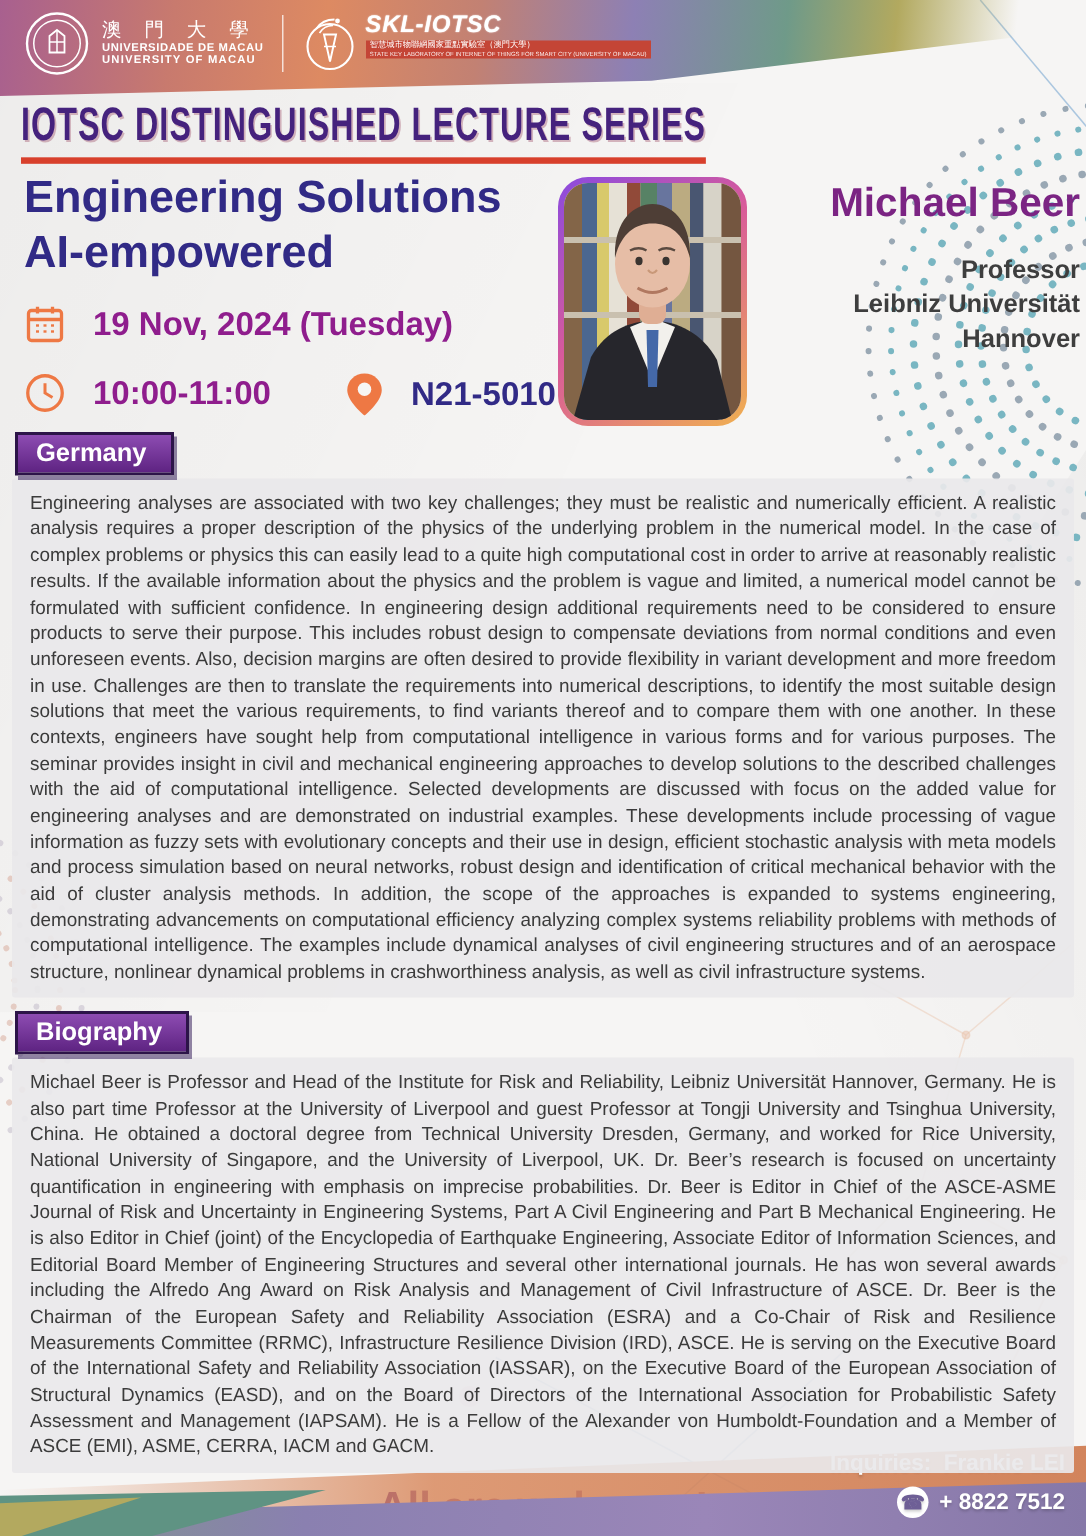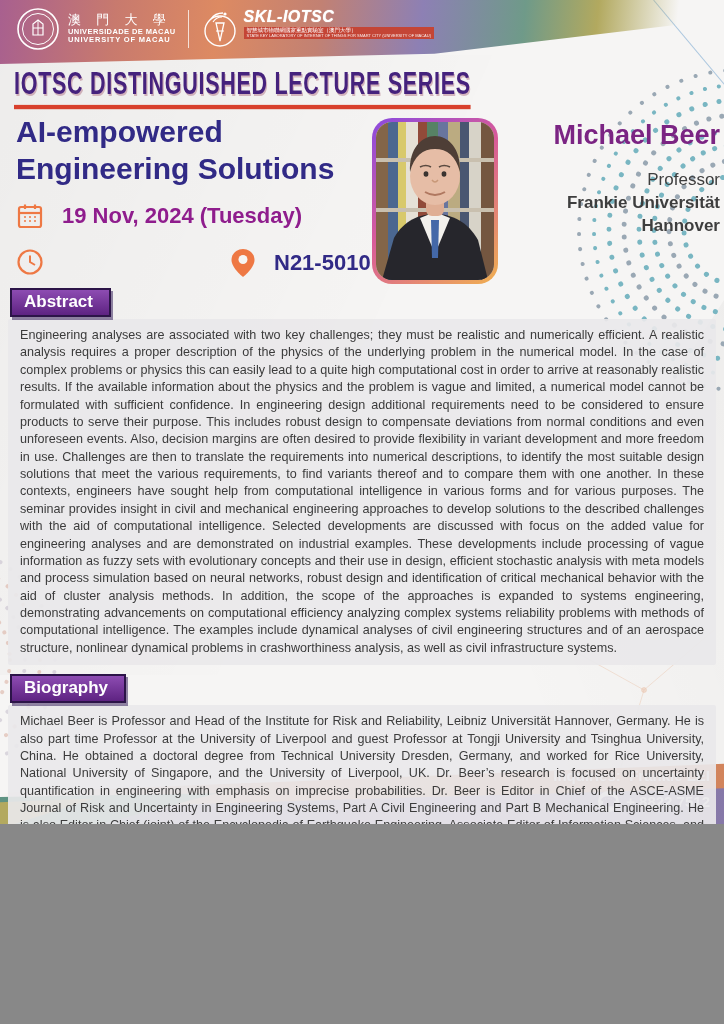--- a/index.html
+++ b/index.html
@@ -1,18 +1,18 @@
 <!DOCTYPE html>
 <html><head>
 <meta charset="utf-8">
 <style>
   * { margin:0; padding:0; box-sizing:border-box; }
   html,body { background:#888; }
   .poster {
-    position:relative; width:724px; height:824px; margin:0 auto;
+    position:relative; width:724px; height:1024px; margin:0 auto;
     background:#f6f5f4; overflow:hidden;
     font-family:"Liberation Sans", sans-serif;
   }
   
   .bg-poly1 { position:absolute; left:0; top:55px; width:724px; height:620px;
     background:linear-gradient(115deg, rgba(0,0,0,0.035), rgba(0,0,0,0) 55%);
     clip-path:polygon(0 0, 68% 0, 30% 100%, 0 100%); }
   .bg-poly2 { position:absolute; right:0; top:300px; width:400px; height:500px;
     background:linear-gradient(250deg, rgba(0,0,0,0.03), rgba(0,0,0,0) 60%); 
     clip-path:polygon(100% 0, 100% 100%, 20% 100%); }
@@ -67,21 +67,21 @@
   .c-indigo { color:#312a86; }
   .ic { display:inline-flex; }
 
   
   .photo-frame { position:absolute; left:372px; top:8px; width:126px; height:166px;
     border-radius:20px; padding:4px;
     background:linear-gradient(140deg,#8a4ae0 0%, #d85a9a 45%, #f0b050 100%); }
   .photo-inner { width:100%; height:100%; border-radius:16px; overflow:hidden; background:#c8bca8; }
   .speaker-block { position:absolute; left:500px; top:10px; width:220px; text-align:right; }
   .speaker-name { font-size:27px; font-weight:800; color:#7b2483; }
-  .speaker-title { margin-top:18px; font-size:17px; font-weight:400; color:#3e3e3e; line-height:1.35; }
+  .speaker-title { margin-top:18px; font-size:17px; font-weight:700; color:#3e3e3e; line-height:1.35; }
   .speaker-affil { font-size:17px; font-weight:800; color:#3e3e3e; line-height:1.35; }
 
   
   .content { position:absolute; left:8px; top:288px; width:708px; }
   .badge { display:inline-block; margin-left:2px; padding:2px 16px 3px 12px;
     background:linear-gradient(180deg,#8d4cb2 0%, #5e2382 100%);
     border:2px solid #2c1448; box-shadow:2px 3px 0 rgba(40,15,80,0.5);
     color:#fff; font-size:17px; font-weight:800; position:relative; z-index:2; }
   .text-box { background:rgba(233,232,234,0.92); border-radius:2px;
     padding:8px 12px; margin-top:2px; position:relative; z-index:1;
@@ -193,22 +193,22 @@
   </div>
 
   <div class="series-wrap">
     <div class="series-inner">
       <span class="series-title">IOTSC DISTINGUISHED LECTURE SERIES</span>
     </div>
   </div>
 
   <div class="hero">
     <div class="event-title">
+      <div>Engineering Solutions</div>
       <div>AI-empowered</div>
-      <div>Engineering Solutions</div>
     </div>
 
     <div class="detail-row row-date">
       <span class="ic">
         <svg width="28" height="28" viewBox="0 0 28 28" fill="none" stroke="#ee7844" stroke-width="2.2">
           <rect x="3" y="5" width="22" height="20" rx="2"></rect>
           <line x1="3" y1="11" x2="25" y2="11"></line>
           <line x1="9" y1="2.5" x2="9" y2="7"></line>
           <line x1="19" y1="2.5" x2="19" y2="7"></line>
           <g stroke-width="1.6">
@@ -224,20 +224,21 @@
       <span class="detail-text c-purple">19 Nov, 2024 (Tuesday)</span>
     </div>
 
     <div class="detail-row row-time">
       <span class="ic">
         <svg width="28" height="28" viewBox="0 0 28 28" fill="none" stroke="#ee7844" stroke-width="2.2">
           <circle cx="14" cy="14" r="11.5"></circle>
           <path d="M14 7.5 L14 14 L19 17" stroke-width="2"></path>
         </svg>
       </span>
+      <span class="detail-text c-purple">10:00-11:00</span>
     </div>
 
     <div class="detail-row row-venue">
       <span class="ic">
         <svg width="26" height="30" viewBox="0 0 26 30">
           <path d="M13 1 C6.4 1 1.5 6 1.5 12 C1.5 20 13 29 13 29 C13 29 24.5 20 24.5 12 C24.5 6 19.6 1 13 1 Z" fill="#ee7844"></path>
           <circle cx="13" cy="11.5" r="4.5" fill="#f6f5f4"></circle>
         </svg>
       </span>
       <span class="detail-text c-indigo">N21-5010</span>
@@ -274,27 +275,27 @@
           <path d="M63,45 Q68,42 74,45" stroke="#5a4a40" stroke-width="1.6" fill="none"></path>
           <path d="M49,70 Q59,76 69,70" stroke="#b07860" stroke-width="2" fill="none"></path>
           <path d="M56,58 Q59,62 62,58" stroke="#c89878" stroke-width="1.4" fill="none"></path>
         </svg>
       </div>
     </div>
 
     <div class="speaker-block">
       <div class="speaker-name">Michael Beer</div>
       <div class="speaker-title">Professor</div>
-      <div class="speaker-affil">Frankie Universität</div>
+      <div class="speaker-affil">Leibniz Universität</div>
       <div class="speaker-affil">Hannover</div>
     </div>
   </div>
 
   <div class="content">
-    <div class="badge">Abstract</div>
+    <div class="badge">Germany</div>
     <div class="text-box box-abstract">Engineering analyses are associated with two key challenges; they must be realistic and numerically efficient. A realistic analysis requires a proper description of the physics of the underlying problem in the numerical model. In the case of complex problems or physics this can easily lead to a quite high computational cost in order to arrive at reasonably realistic results. If the available information about the physics and the problem is vague and limited, a numerical model cannot be formulated with sufficient confidence. In engineering design additional requirements need to be considered to ensure products to serve their purpose. This includes robust design to compensate deviations from normal conditions and even unforeseen events. Also, decision margins are often desired to provide flexibility in variant development and more freedom in use. Challenges are then to translate the requirements into numerical descriptions, to identify the most suitable design solutions that meet the various requirements, to find variants thereof and to compare them with one another. In these contexts, engineers have sought help from computational intelligence in various forms and for various purposes. The seminar provides insight in civil and mechanical engineering approaches to develop solutions to the described challenges with the aid of computational intelligence. Selected developments are discussed with focus on the added value for engineering analyses and are demonstrated on industrial examples. These developments include processing of vague information as fuzzy sets with evolutionary concepts and their use in design, efficient stochastic analysis with meta models and process simulation based on neural networks, robust design and identification of critical mechanical behavior with the aid of cluster analysis methods. In addition, the scope of the approaches is expanded to systems engineering, demonstrating advancements on computational efficiency analyzing complex systems reliability problems with methods of computational intelligence. The examples include dynamical analyses of civil engineering structures and of an aerospace structure, nonlinear dynamical problems in crashworthiness analysis, as well as civil infrastructure systems.</div>
 
     <div class="badge bio-badge">Biography</div>
     <div class="text-box box-bio">Michael Beer is Professor and Head of the Institute for Risk and Reliability, Leibniz Universität Hannover, Germany. He is also part time Professor at the University of Liverpool and guest Professor at Tongji University and Tsinghua University, China. He obtained a doctoral degree from Technical University Dresden, Germany, and worked for Rice University, National University of Singapore, and the University of Liverpool, UK. Dr. Beer’s research is focused on uncertainty quantification in engineering with emphasis on imprecise probabilities. Dr. Beer is Editor in Chief of the ASCE-ASME Journal of Risk and Uncertainty in Engineering Systems, Part A Civil Engineering and Part B Mechanical Engineering. He is also Editor in Chief (joint) of the Encyclopedia of Earthquake Engineering, Associate Editor of Information Sciences, and Editorial Board Member of Engineering Structures and several other international journals. He has won several awards including the Alfredo Ang Award on Risk Analysis and Management of Civil Infrastructure of ASCE. Dr. Beer is the Chairman of the European Safety and Reliability Association (ESRA) and a Co-Chair of Risk and Resilience Measurements Committee (RRMC), Infrastructure Resilience Division (IRD), ASCE. He is serving on the Executive Board of the International Safety and Reliability Association (IASSAR), on the Executive Board of the European Association of Structural Dynamics (EASD), and on the Board of Directors of the International Association for Probabilistic Safety Assessment and Management (IAPSAM). He is a Fellow of the Alexander von Humboldt-Foundation and a Member of ASCE (EMI), ASME, CERRA, IACM and GACM.</div>
 
     <div class="welcome">All are welcome!</div>
   </div>
 
   <div class="footer">
     <div class="f-orange"></div>

